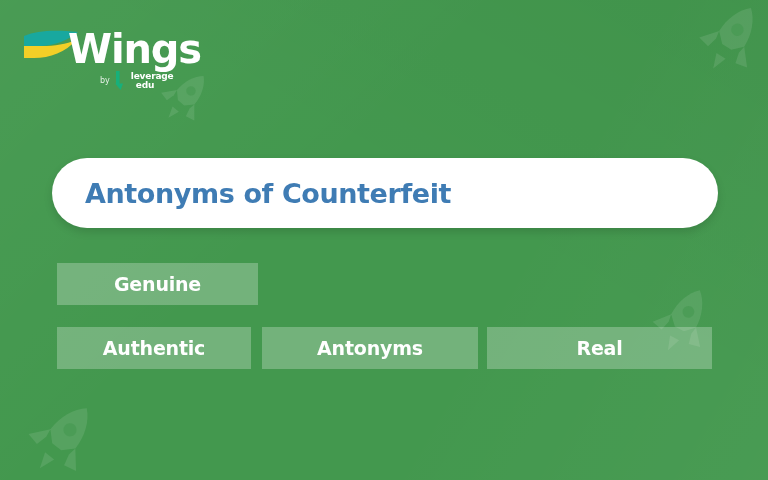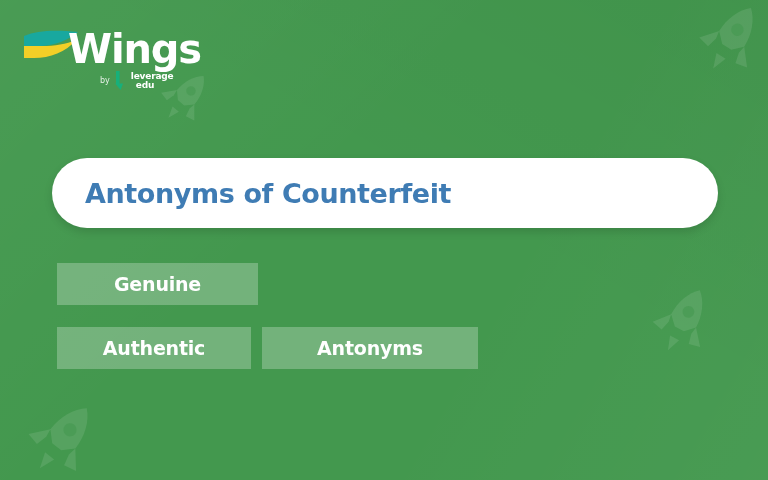--- a/index.html
+++ b/index.html
@@ -210,14 +210,17 @@
 
   <div class="chip" id="chip-genuine">
     <span>Genuine</span>
   </div>
   <div class="chip" id="chip-original">
     <span>Authentic</span>
   </div>
   <div class="chip" id="chip-authentic">
     <span>Antonyms</span>
   </div>
+  <div class="chip" id="chip-real">
+    <span>Real</span>
+  </div>
 
 </div>
 
 </body></html>

